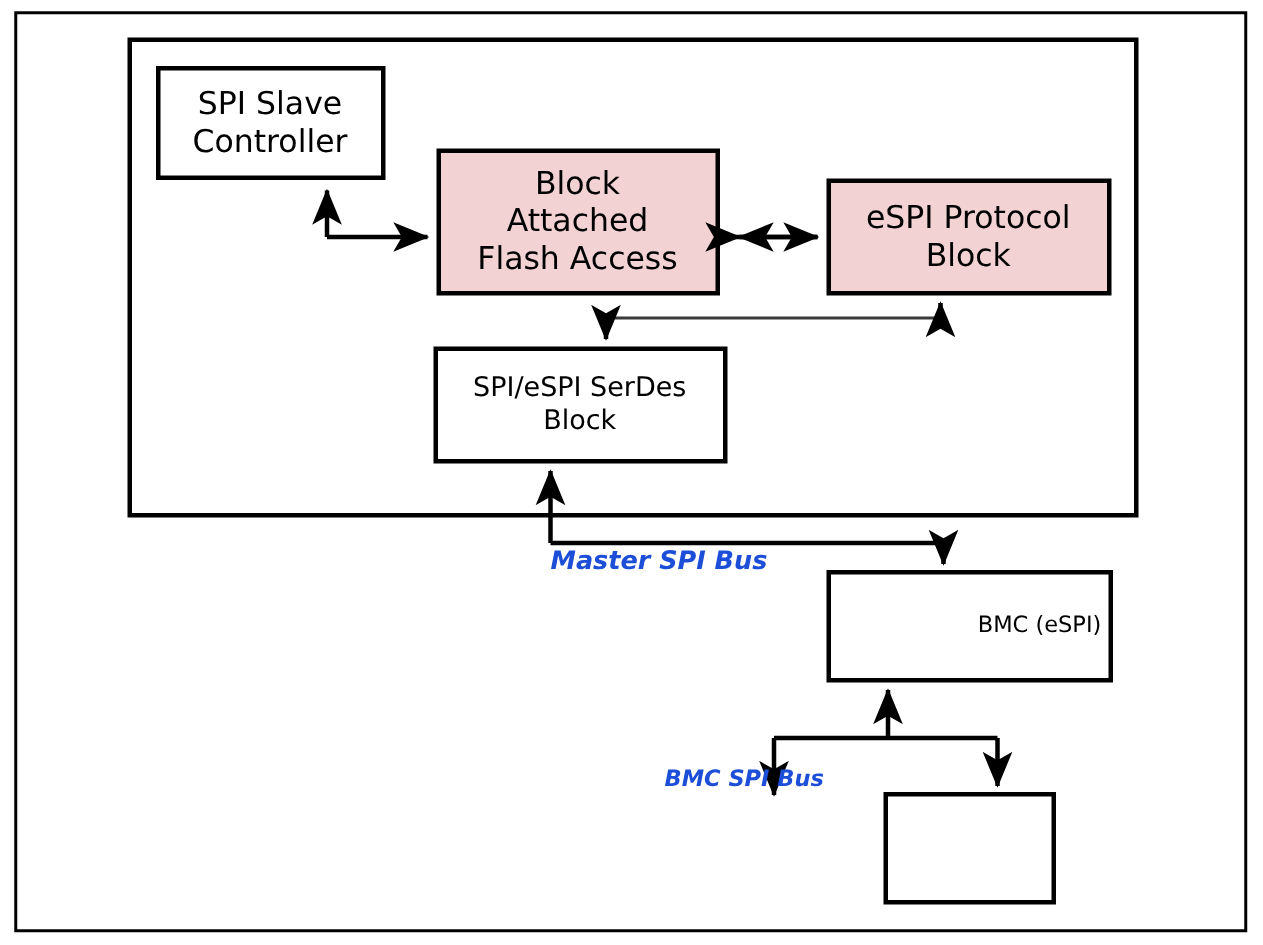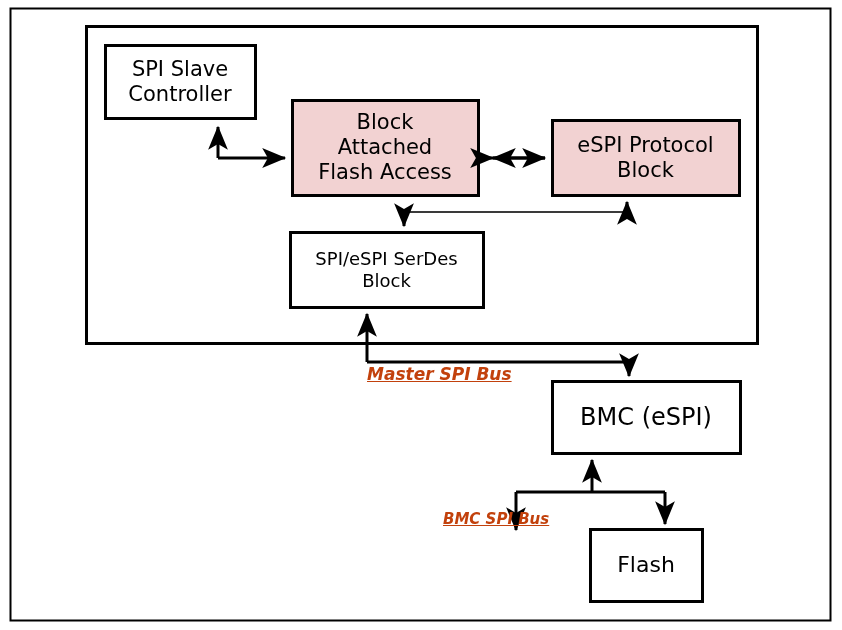--- a/index.html
+++ b/index.html
@@ -32,26 +32,25 @@
     justify-content: center;
     text-align: center;
     line-height: 1.18;
     color: #000000;
     font-family: "DejaVu Sans", sans-serif;
     pointer-events: none;
     white-space: pre-line;
   }
   .edge-label {
     position: absolute;
-    color: #c2410c;
+    color: #1d4ed8;
     font-family: "DejaVu Sans", sans-serif;
     font-style: italic;
     font-weight: bold;
     white-space: nowrap;
-    text-decoration: underline;
   }
 </style>
 </head>
 <body>
 
 <div id="canvas">
 
   <svg viewBox="0 0 842 630" xmlns="http://www.w3.org/2000/svg">
     <defs>
       <marker id="arrowhead" markerWidth="9" markerHeight="9" refX="7.6" refY="3.4" orient="auto" markerUnits="strokeWidth">
@@ -127,21 +126,20 @@
   <div class="box-label" style="left:292px; top:100px; width:186px; height:95px; font-size:21px;">Block
 Attached
 Flash Access</div>
 
   <div class="box-label" style="left:552px; top:120px; width:187px; height:75px; font-size:21px;">eSPI Protocol
 Block</div>
 
   <div class="box-label" style="left:290px; top:232px; width:193px; height:75px; font-size:18px;">SPI/eSPI SerDes
 Block</div>
 
-  <div class="box-label" style="left:552px; top:381px; width:188px; height:72px; font-size:24px;">BMC (eSPI)</div>
+  <div class="box-label" style="left:552px; top:381px; width:188px; height:72px; font-size:15px;padding-left:47px;">BMC (eSPI)</div>
 
-  <div class="box-label" style="left:590px; top:529px; width:112px; height:72px; font-size:22px;">Flash</div>
 
   <div class="edge-label" style="left:367px; top:364px; font-size:17px;">Master SPI Bus</div>
 
   <div class="edge-label" style="left:443px; top:468px; font-size:15px;margin-top:42px;">BMC SPI Bus</div>
 
 </div>
 
 </body></html>

